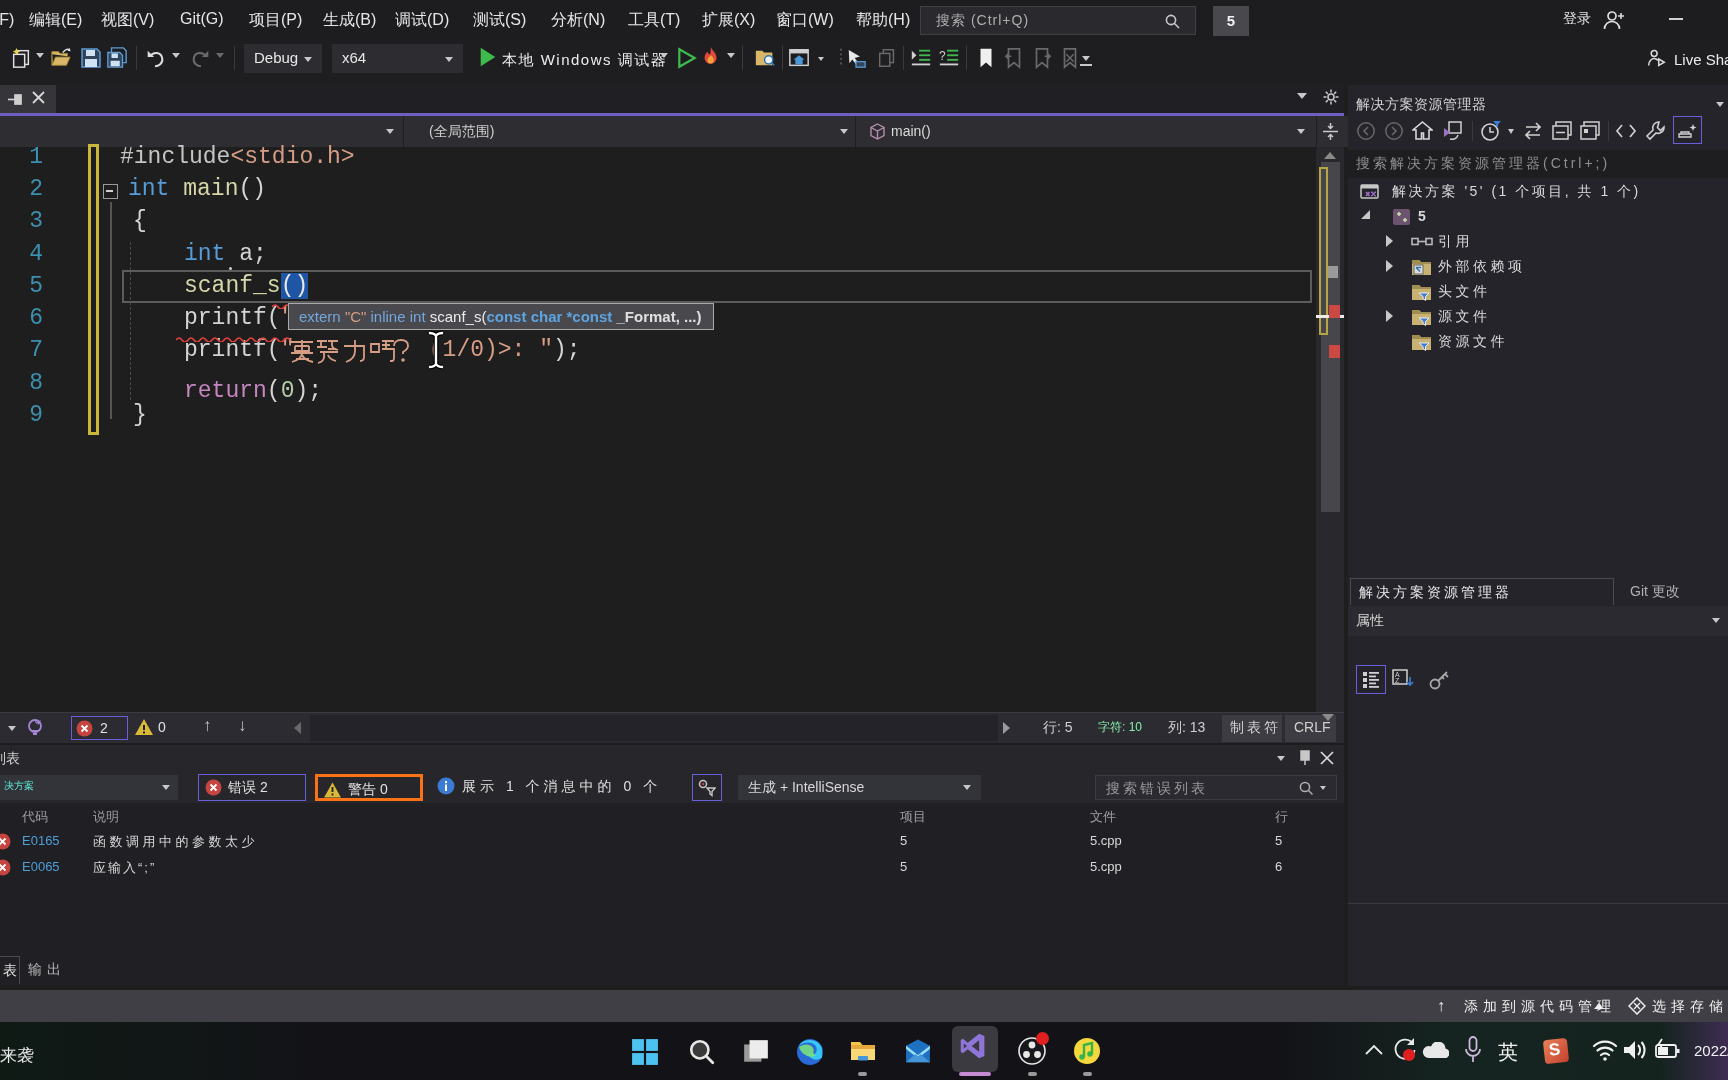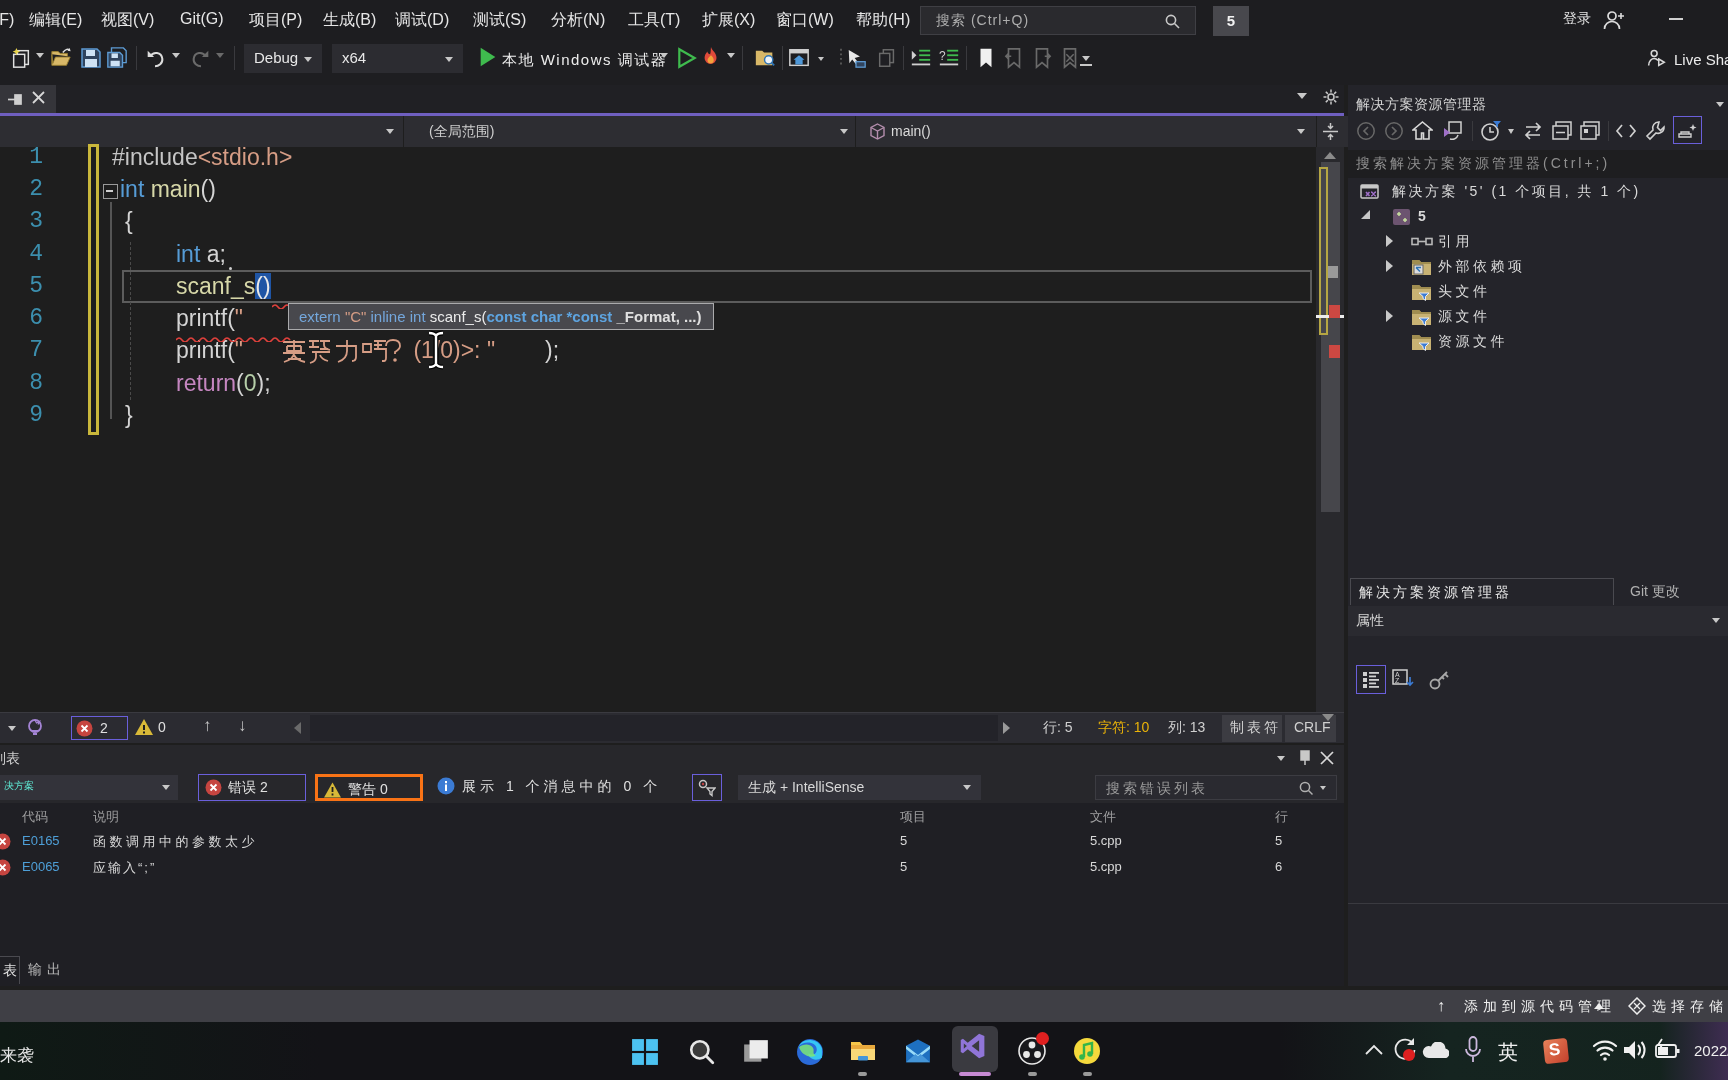--- a/index.html
+++ b/index.html
@@ -22,21 +22,21 @@
 
 #editarea{left:0;top:85px;width:1344px;height:660px;background:#1e1e1e;}
 #tabstrip{left:0;top:0;width:1344px;height:28px;background:#202024;}
 #minitab{left:0;top:0;width:56px;height:28px;background:#35353a;}
 #purpleline{left:0;top:28px;width:1344px;height:3px;background:#6f5fc0;}
 #navbar{left:0;top:31px;width:1424px;height:31px;background:#2d2d32;}
 .navdiv{position:absolute;top:0;width:1px;height:31px;background:#1e1e1e;}
 
 #code{left:0;top:62px;width:1316px;height:566px;background:#1e1e1e;}
 .ln{position:absolute;width:43px;text-align:right;font-family:"Liberation Mono",monospace;font-size:23px;color:#3c8fae;line-height:32px;}
-.cl{position:absolute;font-family:Liberation Sans, sans-serif;font-size:23px;line-height:32px;white-space:pre;}
+.cl{position:absolute;font-family:Liberation Mono, monospace;font-size:23px;line-height:32px;white-space:pre;margin-left:8px;}
 .kw{color:#569cd6;}.fn{color:#d6d7a8;}.pl{color:#d4d4d4;}.str{color:#d69d85;}.ret{color:#c586c0;}.num{color:#b5cea8;}.pp{color:#c5c5c5;}
 #curline{left:122px;top:123px;width:1190px;height:33px;border:2px solid #5c5c5c;box-sizing:border-box;}
 #ybar{left:88px;top:-3px;width:11px;height:291px;border:3px solid #c9b73b;box-sizing:border-box;}
 #tooltip{left:288px;top:156px;width:426px;height:27px;background:#48484d;border:1px solid #aaaaac;box-sizing:border-box;font-size:15px;color:#e8e8e8;line-height:25px;white-space:nowrap;overflow:hidden;padding-left:10px;}
 
 #vscroll{left:1316px;top:62px;width:28px;height:566px;background:#29292d;}
 
 #edbottom{left:0;top:627px;width:1344px;height:31px;background:#2b2b31;border-top:1px solid #3a3a40;box-sizing:border-box;}
 
 #errlist{left:0;top:745px;width:1344px;height:241px;background:#1f1f24;}
@@ -303,21 +303,21 @@
       <div class="cl" style="left:176px;top:187px"><span class="pl">printf</span><span class="pl">(</span><span class="str">"</span><svg class="abs" style="left:106px;top:4px" width="122" height="26" viewBox="0 0 122 26">
             <g stroke="#d69d85" stroke-width="1.8" fill="none">
               <path d="M1 4 h22 M5 8 h14 M5 8 v5 h14 v-5 M1 15 h22 M12 2 v11 M12 15 c0 4 -4 7 -10 9 M12 17 c2 4 6 6 11 7 M6 21 h13"></path>
               <path d="M27 3 h10 M31 3 v6 M27 9 h10 M38 3 h10 M42 3 v4 c0 2 2 4 6 5 M38 11 l8 0 M30 14 h18 M34 14 v5 c0 3 -2 5 -6 6 M38 17 c1 3 4 5 8 6"></path>
               <path d="M54 8 h20 M65 2 v11 c0 6 -3 9 -9 11 M65 8 h9 v11 c0 3 -1 4 -4 4"></path>
               <path d="M81 6 h8 v8 h-8z M92 3 h12 M96 3 v8 M92 11 h12 v9 c0 3 -1 3 -4 3 M92 7 h8"></path>
               <path d="M104 8 c0-4 3-6 7-6 c4 0 7 2 7 6 c0 3 -2 4 -5 6 l0 2"></path>
               <circle cx="113" cy="22" r="1.8" fill="#d69d85" stroke="none"></circle>
             </g>
           </svg><span class="str abs" style="left:231px;top:0;line-height:32px"> (1/0)&gt;: "</span><span class="pl abs" style="left:369px;top:0;line-height:32px">);</span></div>
-      <div class="cl" style="left:176px;top:220px"><span class="ret">return</span><span class="pl">(</span><span class="num">0</span><span class="pl">);</span></div>
+      <div class="cl" style="left:176px;top:228px"><span class="ret">return</span><span class="pl">(</span><span class="num">0</span><span class="pl">);</span></div>
       <div class="cl" style="left:125px;top:252px"><span class="pl">}</span></div>
 
       <svg class="abs" style="left:176px;top:189px" width="116" height="6" viewBox="0 0 116 6">
           <path d="M0 4 q3 -4 6 0 t6 0 t6 0 t6 0 t6 0 t6 0 t6 0 t6 0 t6 0 t6 0 t6 0 t6 0 t6 0 t6 0 t6 0 t6 0 t6 0 t6 0 t6 0" fill="none" stroke="#e0413c" stroke-width="1.6"></path>
         </svg>
       <svg class="abs" style="left:272px;top:156px" width="26" height="6" viewBox="0 0 26 6">
           <path d="M0 4 q3 -4 6 0 t6 0 t6 0 t6 0" fill="none" stroke="#e0413c" stroke-width="1.6"></path>
         </svg>
 
       <div class="abs" style="left:229px;top:120px;width:3px;height:3px;background:#cfcfcf;border-radius:50%"></div>
@@ -361,21 +361,21 @@
           <rect x="9" y="8" width="2" height="5" fill="#1e1e1e"></rect>
           <rect x="9" y="14.5" width="2" height="2" fill="#1e1e1e"></rect>
         </svg>
       <span class="abs" style="left:158px;top:6px;font-size:14px;color:#e0e0e0">0</span>
       <span class="abs" style="left:203px;top:3px;font-size:17px;color:#c8c8c8">↑</span>
       <span class="abs" style="left:238px;top:3px;font-size:17px;color:#c8c8c8">↓</span>
       <div class="abs" style="left:294px;top:9px;width:0;height:0;border-top:6px solid transparent;border-bottom:6px solid transparent;border-right:7px solid #6a6a6a"></div>
       <div class="abs" style="left:310px;top:2px;width:688px;height:26px;background:#232329"></div>
       <div class="abs" style="left:1003px;top:9px;width:0;height:0;border-top:6px solid transparent;border-bottom:6px solid transparent;border-left:7px solid #9a9a9a"></div>
       <span class="abs" style="left:1043px;top:6px;font-size:14px;color:#d0d0d0">行: 5</span>
-      <span class="abs" style="left:1098px;top:6px;font-size:14px;color:#eab308">字符: 10</span>
+      <span class="abs" style="left:1098px;top:6px;font-size:12px;color:#86efac">字符: 10</span>
       <span class="abs" style="left:1168px;top:6px;font-size:14px;color:#d0d0d0">列: 13</span>
       <div class="abs" style="left:1222px;top:2px;width:60px;height:27px;background:#3c3c42"></div>
         <div class="abs" style="left:1285px;top:2px;width:51px;height:27px;background:#3c3c42"></div>
         <span class="abs" style="left:1230px;top:6px;font-size:14px;color:#d0d0d0;letter-spacing:3px">制表符</span>
         <div class="abs" style="left:1322px;top:1px;width:0;height:0;border-left:6px solid transparent;border-right:6px solid transparent;border-top:7px solid #8a8a8a"></div>
       <span class="abs" style="left:1294px;top:6px;font-size:14px;color:#d0d0d0">CRLF</span>
     </div>
   </div>
   <div class="abs" id="errlist">
     <div class="abs" id="errtitle">

